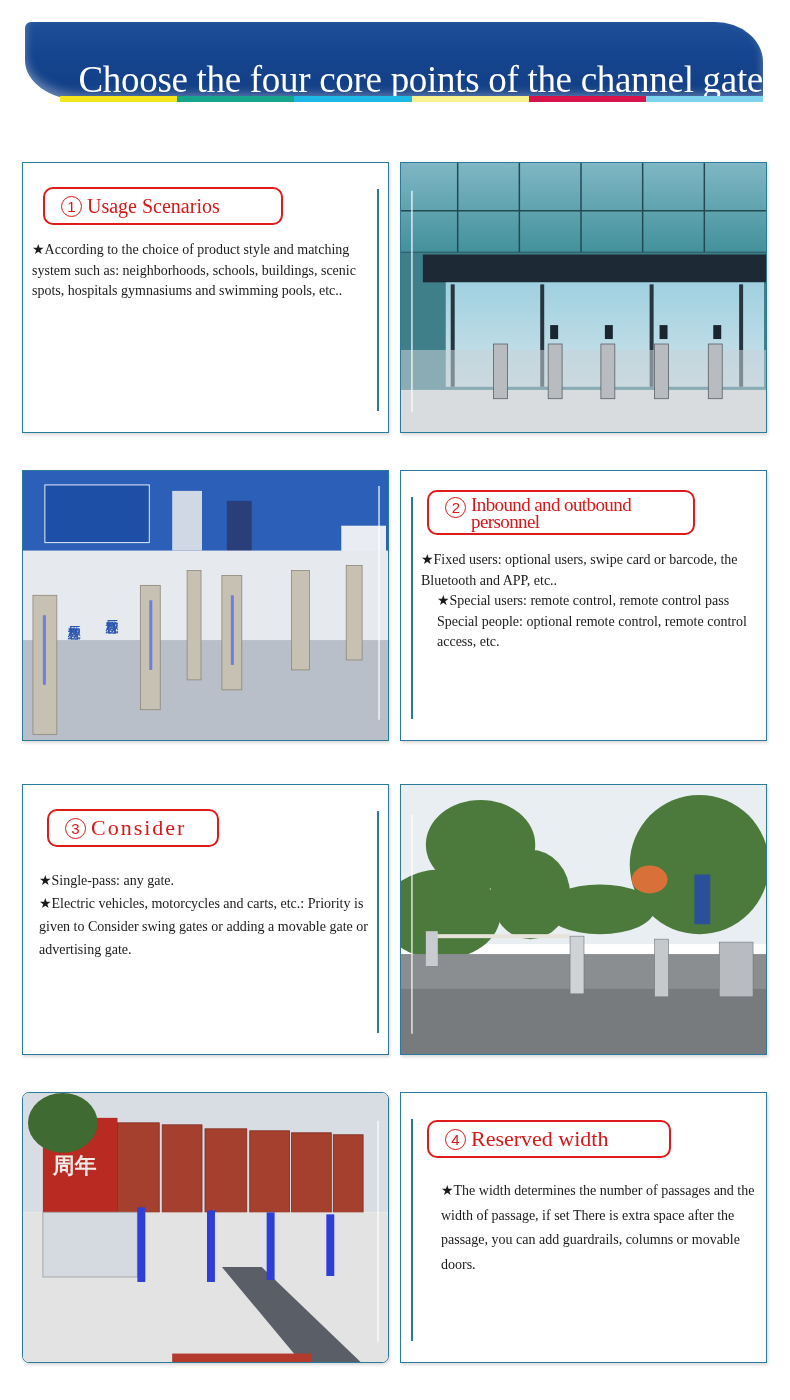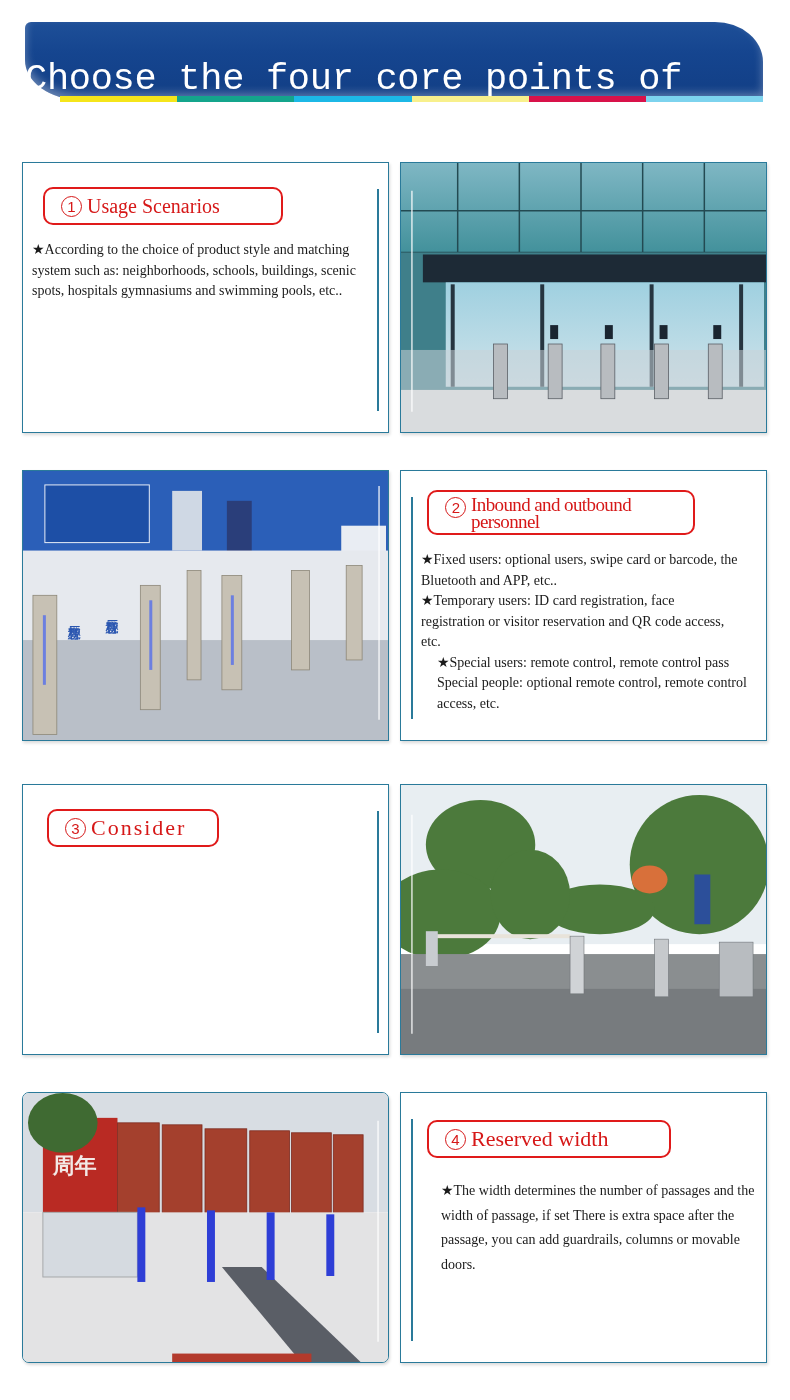--- a/index.html
+++ b/index.html
@@ -7,23 +7,23 @@
   body { position: relative; font-family: "Liberation Serif", "DejaVu Serif", serif; color: #111; }
 
   
   .banner {
     position: absolute; left: 25px; top: 22px; width: 738px; height: 78px;
     background: linear-gradient(180deg, #1e4f98 0%, #15458f 40%, #123e85 100%);
     border-radius: 6px 48px 0 56px / 6px 40px 0 40px;
     box-shadow: inset 0 -6px 10px rgba(255,255,255,0.35);
   }
   .banner-title {
-    position: absolute; left: 0; right: 0; top: 36px; text-align: left;
+    position: absolute; left: 0; right: 0; top: 36px; text-align: right;
     color: #ffffff; font-size: 37px; letter-spacing: -0.3px;
-    font-family: Liberation Mono, monospace;
+    font-family: Liberation Serif, serif;
   }
   .stripe {
     position: absolute; top: 96px; height: 6px; left: 60px; width: 703px; display: flex;
   }
   .stripe span { flex: 1; height: 100%; }
 
   
   .panel {
     position: absolute; width: 367px; height: 271px;
     border: 1.5px solid #2a7a9a; background: #fff;
@@ -156,30 +156,33 @@
 </div>
 
 <div class="panel text-panel" style="left:400px; top:470px;">
   <div class="vline" style="left:10px;"></div>
   <div class="label-box" style="left:26px; top:19px; width:268px; height:45px; font-size:19px; line-height:17px; align-items:flex-start; padding-top:4px; letter-spacing:-0.6px;">
     <span class="num" style="margin-top:1px;">2</span>
     <span style="width:200px; display:block;">Inbound and outbound personnel</span>
   </div>
   <div class="body-text" style="left:20px; top:79px; width:352px;">
     <p>★Fixed users: optional users, swipe card or barcode, the Bluetooth and APP, etc..</p>
-    <p style="width:310px;">★Temporary users: ID card registration, face registration or visitor reservation and QR code access, etc.</p>
     <p style="width:320px;margin-left:16px;">★Special users: remote control, remote control pass Special people: optional remote control, remote control access, etc.</p>
   </div>
 </div>
 
 <div class="panel text-panel" style="left:22px; top:784px;">
   <div class="vline" style="left:354px;"></div>
   <div class="label-box" style="left:24px; top:24px; width:172px; height:38px; font-size:22px; letter-spacing:2px;">
     <span class="num" style="letter-spacing:0;">3</span>
     <span>Consider</span>
+  </div>
+  <div class="body-text" style="left:16px; top:84px; width:330px; line-height:23px;">
+    <p>★Single-pass: any gate.</p>
+    <p>★Electric vehicles, motorcycles and carts, etc.:  Priority is given to Consider swing gates or adding a movable gate or advertising gate.</p>
   </div>
 </div>
 
 <div class="panel" style="left:400px; top:784px;">
   <svg class="photo" viewBox="0 0 367 271" preserveAspectRatio="none">
     <rect width="367" height="160" fill="#e8eef2"></rect>
     <g fill="#4c7a3c">
       <ellipse cx="80" cy="60" rx="55" ry="45"></ellipse>
         <ellipse cx="40" cy="130" rx="60" ry="45"></ellipse>
       <ellipse cx="300" cy="80" rx="70" ry="70"></ellipse>

